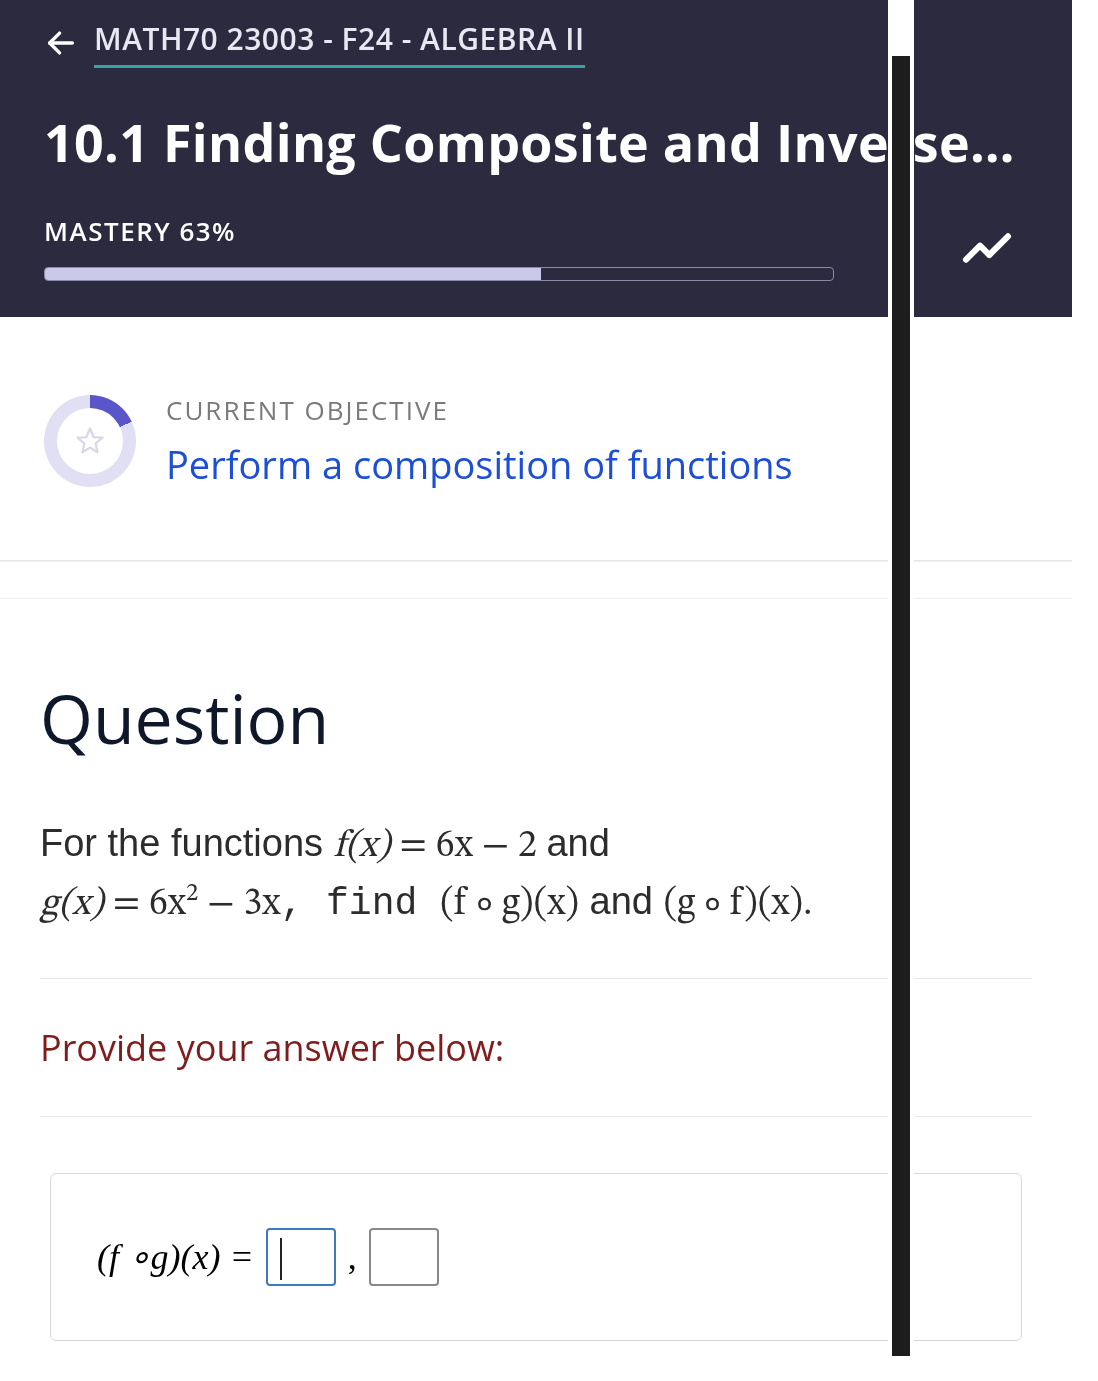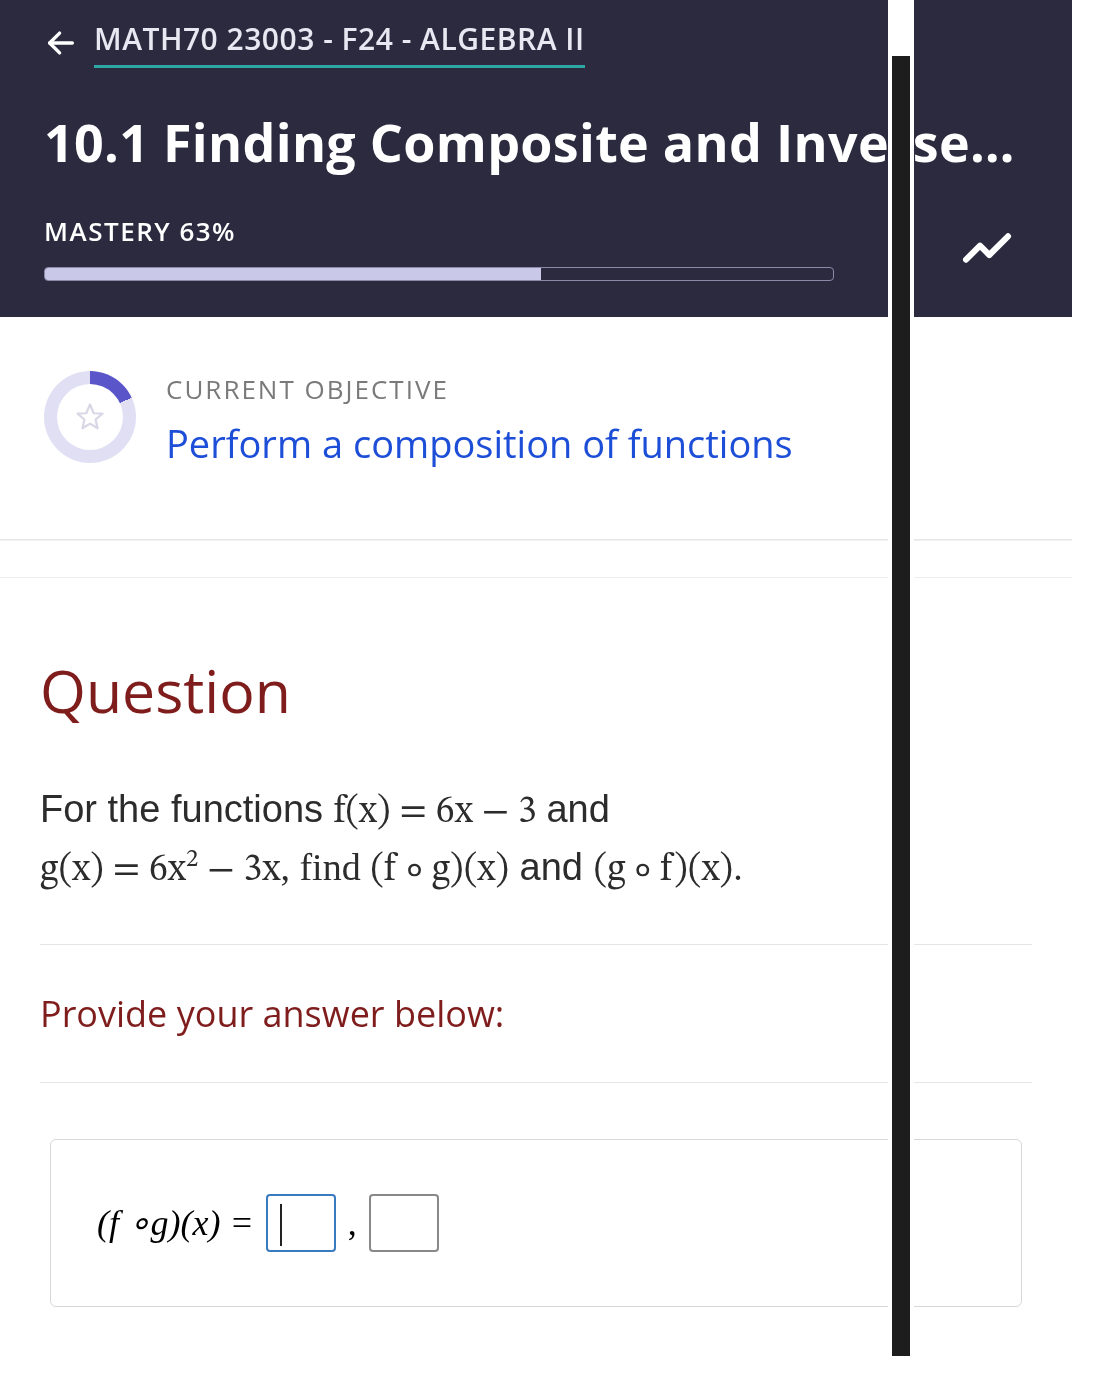--- a/index.html
+++ b/index.html
@@ -16,36 +16,36 @@
   .course-link { font-size: 30px; font-weight: 600; letter-spacing: .5px; color:#e8e8f3; border-bottom: 3px solid #2fa7a7; padding-bottom: 6px; }
   .page-title { font-size: 52px; font-weight: 700; letter-spacing: .3px; margin-bottom: 36px; white-space: nowrap; overflow: hidden; text-overflow: ellipsis; }
   .mastery-row { display:flex; justify-content:space-between; }
   .mastery-left { flex: 1; }
   .mastery-label { font-size: 26px; font-weight: 600; letter-spacing: 1.5px; margin-bottom: 18px; }
   .progress-outer { width: 790px; height: 14px; border: 1px solid #8a89a8; border-radius: 4px; background: transparent; overflow:hidden; }
   .progress-inner { height: 100%; background: #c9c8e8; }
   .chart-icon { width: 70px; height: 70px; display:flex; align-items:center; justify-content:center; cursor:pointer; margin-right: 6px; }
 
   
-  .objective-card { background: #fff; padding: 54px 44px 70px 44px; display:flex; align-items:flex-start; gap: 30px; border-bottom: 1px solid #e6e6e6; }
+  .objective-card { background: #fff; padding: 54px 44px 70px 44px; display:flex; align-items:center; gap: 30px; border-bottom: 1px solid #e6e6e6; margin-top: 21px; }
   .obj-ring { width: 92px; height: 92px; border-radius: 50%; position: relative; display:flex; align-items:center; justify-content:center;
     background: conic-gradient(#5a55c9 0deg 65deg, #e0dff4 65deg 360deg); }
   .obj-ring-inner { width: 66px; height: 66px; border-radius:50%; background:#fff; display:flex; align-items:center; justify-content:center; }
   .star { width: 30px; height: 30px; color:#d8d7e6; }
   .obj-text .label { font-size: 26px; letter-spacing: 2px; color:#7a7a7a; font-weight:500; margin-bottom: 10px; }
   .obj-text .desc { font-size: 38px; color:#1d4ed8; }
 
   .spacer-strip { height: 38px; background:#fff; border-top: 1px solid #f0f0f0; border-bottom: 1px solid #eee; }
 
   
   .question-card { background:#fff; padding: 72px 40px 40px 40px; }
-  .q-heading { font-size: 59px; font-weight: 500; color:#7f1d1d; margin-bottom: 52px; }
+  .q-heading { font-size: 68px; font-weight: 500; color:#0f172a; margin-bottom: 52px; }
   .q-body { font-size: 38px; color:#2c2c2c; line-height: 1.45; padding-bottom: 46px; border-bottom: 1px solid #e6e6e6; font-family: Georgia, "Times New Roman", serif; }
   .q-body .mathsym { font-family: "Cambria Math", "STIX Two Math", Georgia, serif; }
-  .q-body .mi { }
+  .q-body .mi { font-style: italic; }
   .q-body sup { font-size: 0.65em; vertical-align: super; }
   .answer-prompt { font-size: 36px; color:#7f1d1d; padding: 44px 0 44px 0; border-bottom: 1px solid #e6e6e6; }
   .answer-area { margin-top: 56px; padding: 0 10px; }
   .answer-box { border: 1px solid #d7d7d7; border-radius: 6px; padding: 54px 46px; font-size: 36px; font-family: "Cambria Math", Georgia, serif; display:flex; align-items:center; flex-wrap: wrap; gap: 6px; }
   .answer-box .mi { font-style: italic; }
   .math-input { display:inline-block; min-width: 70px; height: 58px; border: 2px solid #3a7bbf; border-radius: 4px; background:#fff; vertical-align: middle; position:relative; margin: 0 6px; }
   .math-input.inactive { border-color: #888; }
   .math-input .caret { position:absolute; left:12px; top:8px; width:2px; height:42px; background:#222; }
 </style>
 </head>
@@ -96,23 +96,23 @@
       </div>
     </div>
 
     <div class="spacer-strip"></div>
 
     <div class="question-card">
       <div class="q-heading">Question</div>
 
       <div class="q-body">
         <span style="font-family: 'Segoe UI', Arial, sans-serif; text-align: right;">For the functions </span>
-        <span class="mathsym"><span class="mi">f(x)</span><span> = </span><span>6x − 3</span></span>
+        <span class="mathsym"><span class="mi">f(x)</span><span> = </span><span>6x − 2</span></span>
         <span style="font-family: 'Segoe UI', Arial, sans-serif;"> and</span><br>
-        <span class="mathsym"><span class="mi">g(x)</span><span> = </span><span>6x</span><sup>2</sup><span> − 3x</span></span><span style="font-family: Liberation Serif, serif;">, find </span><span class="mathsym">(f ∘ g)(x)</span><span style="font-family: 'Segoe UI', Arial, sans-serif;"> and </span><span class="mathsym">(g ∘ f)(x)</span><span>.</span>
+        <span class="mathsym"><span class="mi">g(x)</span><span> = </span><span>6x</span><sup>2</sup><span> − 3x</span></span><span style="font-family: Liberation Mono, monospace;">, find </span><span class="mathsym">(f ∘ g)(x)</span><span style="font-family: 'Segoe UI', Arial, sans-serif;"> and </span><span class="mathsym">(g ∘ f)(x)</span><span>.</span>
       </div>
 
       <div class="answer-prompt">Provide your answer below:</div>
 
       <div class="answer-area">
         <div class="answer-box">
           <span class="mi">(f ∘g)(x) = </span>
           <span class="math-input">
               <span class="caret"></span>
             </span>

